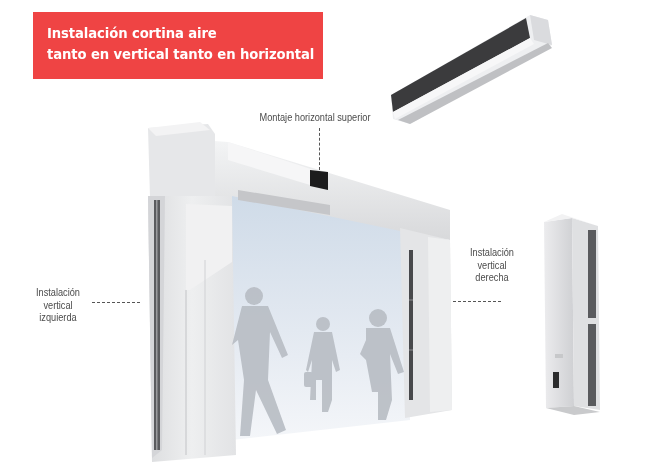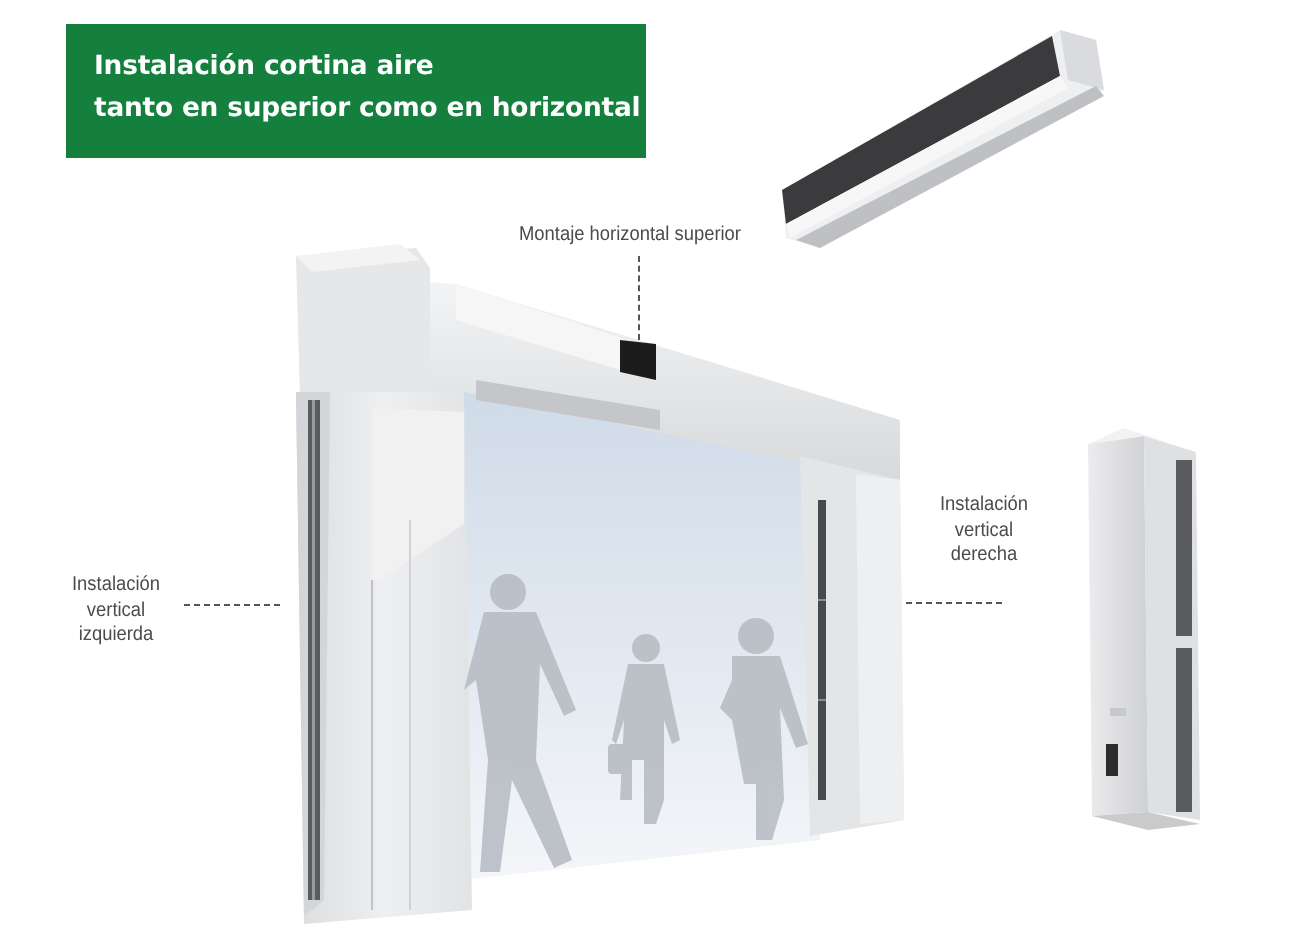--- a/index.html
+++ b/index.html
@@ -1,38 +1,38 @@
 <!DOCTYPE html>
 <html><head>
 <meta charset="utf-8">
 <style>
   html, body { margin: 0; padding: 0; background: #ffffff; }
   body { width: 649px; height: 474px; position: relative; overflow: hidden;
          font-family: "Liberation Sans", sans-serif; }
   .title-box { position: absolute; left: 33px; top: 12px; width: 290px; height: 67px;
-               background: #15803d; color: #ffffff; box-sizing: border-box;
+               background: #ef4444; color: #ffffff; box-sizing: border-box;
                padding: 11px 0 0 14px; font-family: "DejaVu Sans", sans-serif;
                font-weight: bold; font-size: 13.2px; line-height: 21px; letter-spacing: -0.1px; }
   .title-box div { white-space: nowrap; }
   .label { position: absolute; color: #4b4b4b; font-size: 10px; line-height: 12.5px;
            text-align: center; font-family: "Liberation Sans", sans-serif; transform: scaleX(0.92);
            transform-origin: center; white-space: nowrap; }
   .lbl-top { left: 240px; top: 112px; width: 150px; }
   .lbl-left { left: 18px; top: 287px; width: 80px; }
   .lbl-right { left: 452px; top: 247px; width: 80px; }
   .dots-h { position: absolute; height: 0; border-top: 1.4px dashed #555; }
   .dots-v { position: absolute; width: 0; border-left: 1.4px dashed #555; }
   svg.scene { position: absolute; left: 0; top: 0; }
 </style>
 </head>
 <body>
 
 <div class="title-box">
   <div>Instalación cortina aire</div>
-  <div>tanto en superior como en horizontal</div>
+  <div>tanto en vertical tanto en horizontal</div>
 </div>
 
 <svg class="scene" width="649" height="474" viewBox="0 0 649 474">
   <defs>
     <linearGradient id="glassGrad" x1="0" y1="0" x2="0" y2="1">
       <stop offset="0" stop-color="#cfdbe8"></stop>
       <stop offset="0.55" stop-color="#e3e9f1"></stop>
       <stop offset="1" stop-color="#f4f6f9"></stop>
     </linearGradient>
     <linearGradient id="beamGrad" x1="0" y1="0" x2="0" y2="1">

